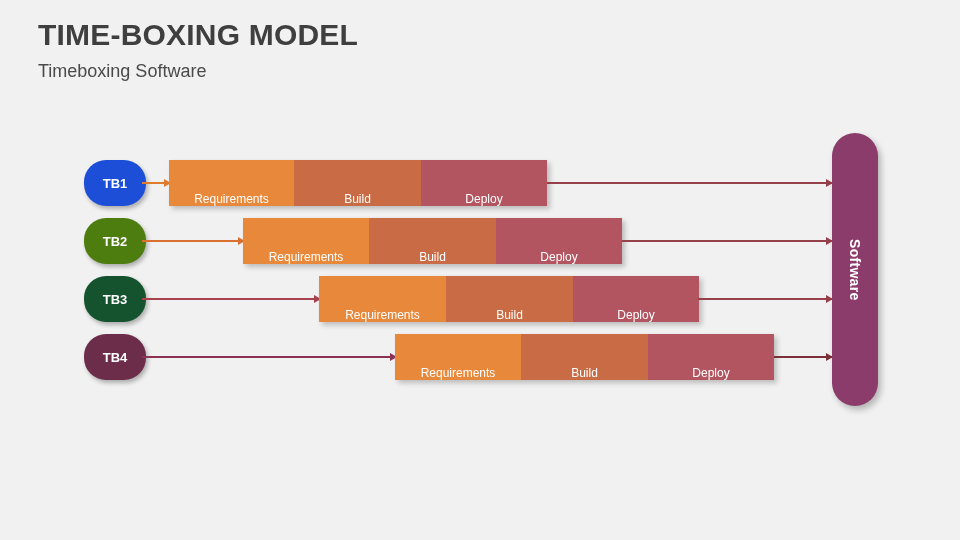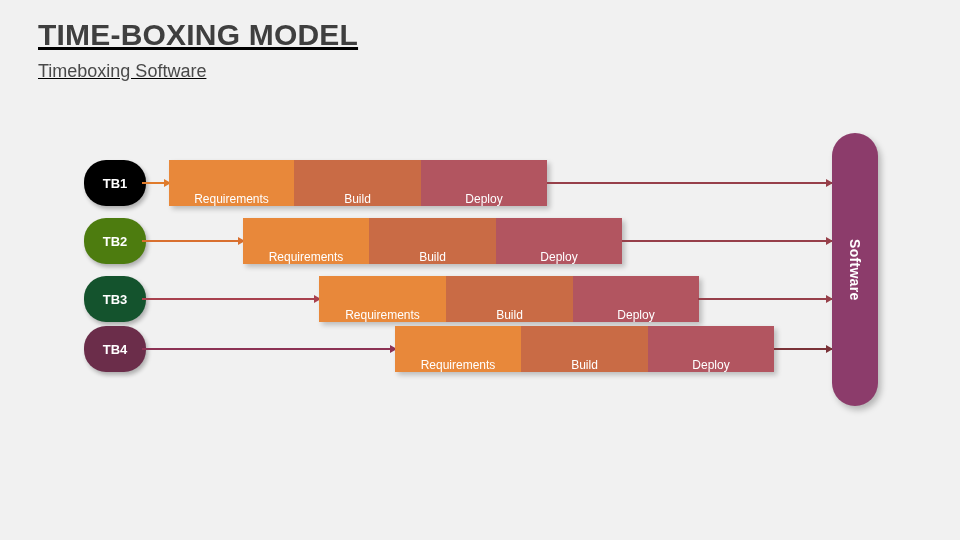--- a/index.html
+++ b/index.html
@@ -22,21 +22,20 @@
     height: 540px;
     background: #f1f1f1;
   }
 
   
   #title-block {
     position: absolute;
     left: 38px;
     top: 16px;
     width: 620px;
-    text-decoration: underline;
   }
   #page-title {
     font-size: 30px;
     font-weight: bold;
     color: #3f3f3f;
     letter-spacing: 0.2px;
     line-height: 38px;
     margin: 0;
     white-space: nowrap;
   }
@@ -174,21 +173,21 @@
 <div id="slide" style="background: rgb(241, 241, 241);">
 
   <div id="title-block">
     <h1 id="page-title" style="color: rgb(63, 63, 63);">TIME-BOXING MODEL</h1>
     <h2 id="page-subtitle" style="color: rgb(74, 74, 74);">Timeboxing Software</h2>
   </div>
 
   <div id="diagram">
 
   <div class="tb-row" style="left: 0px; top: 160px; width: 960px;">
-        <div class="tb-pill" style="left: 84px; background: #000000;">
+        <div class="tb-pill" style="left: 84px; background: #1d4ed8;">
           <span>TB1</span>
         </div>
         <div class="connector" style="left: 142px; width: 28px; color: rgb(224, 123, 43);">
           <div class="c-line" style="background: rgb(224, 123, 43);"></div>
           <div class="c-head"></div>
         </div>
         <div class="stages" style="left: 169px;">
           <div class="stage" style="width: 125px; background: rgb(232, 136, 58);">
             <span>Requirements</span>
           </div>
@@ -245,21 +244,21 @@
           </div>
           <div class="stage" style="width: 126px; background: rgb(178, 85, 96);">
             <span>Deploy</span>
           </div>
         </div>
         <div class="outline" style="left: 698px; width: 134px; color: rgb(151, 64, 74);">
           <div class="o-line" style="background: rgb(151, 64, 74);"></div>
           <div class="o-head"></div>
         </div>
       </div>
-      <div class="tb-row" style="left: 0px; top: 326px; width: 876px;">
+      <div class="tb-row" style="left: 0px; top: 334px; width: 876px;">
         <div class="tb-pill" style="left: 84px; background: rgb(107, 45, 74);">
           <span>TB4</span>
         </div>
         <div class="connector" style="left: 142px; width: 254px; color: rgb(140, 50, 84);">
           <div class="c-line" style="background: rgb(140, 50, 84);"></div>
           <div class="c-head"></div>
         </div>
         <div class="stages" style="left: 395px;">
           <div class="stage" style="width: 126px; background: rgb(232, 136, 58);">
             <span>Requirements</span>

